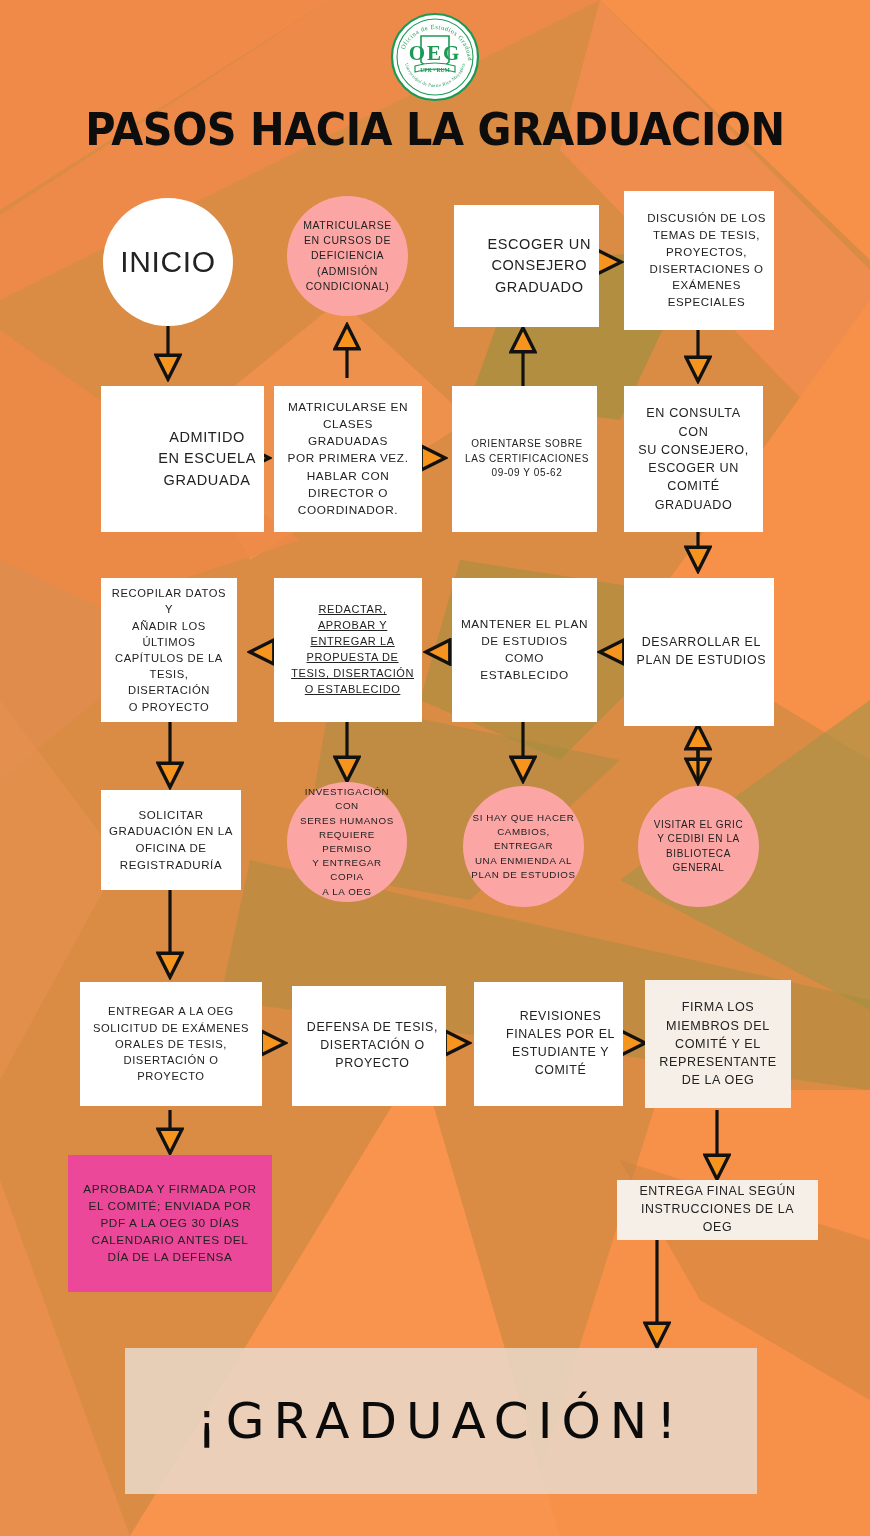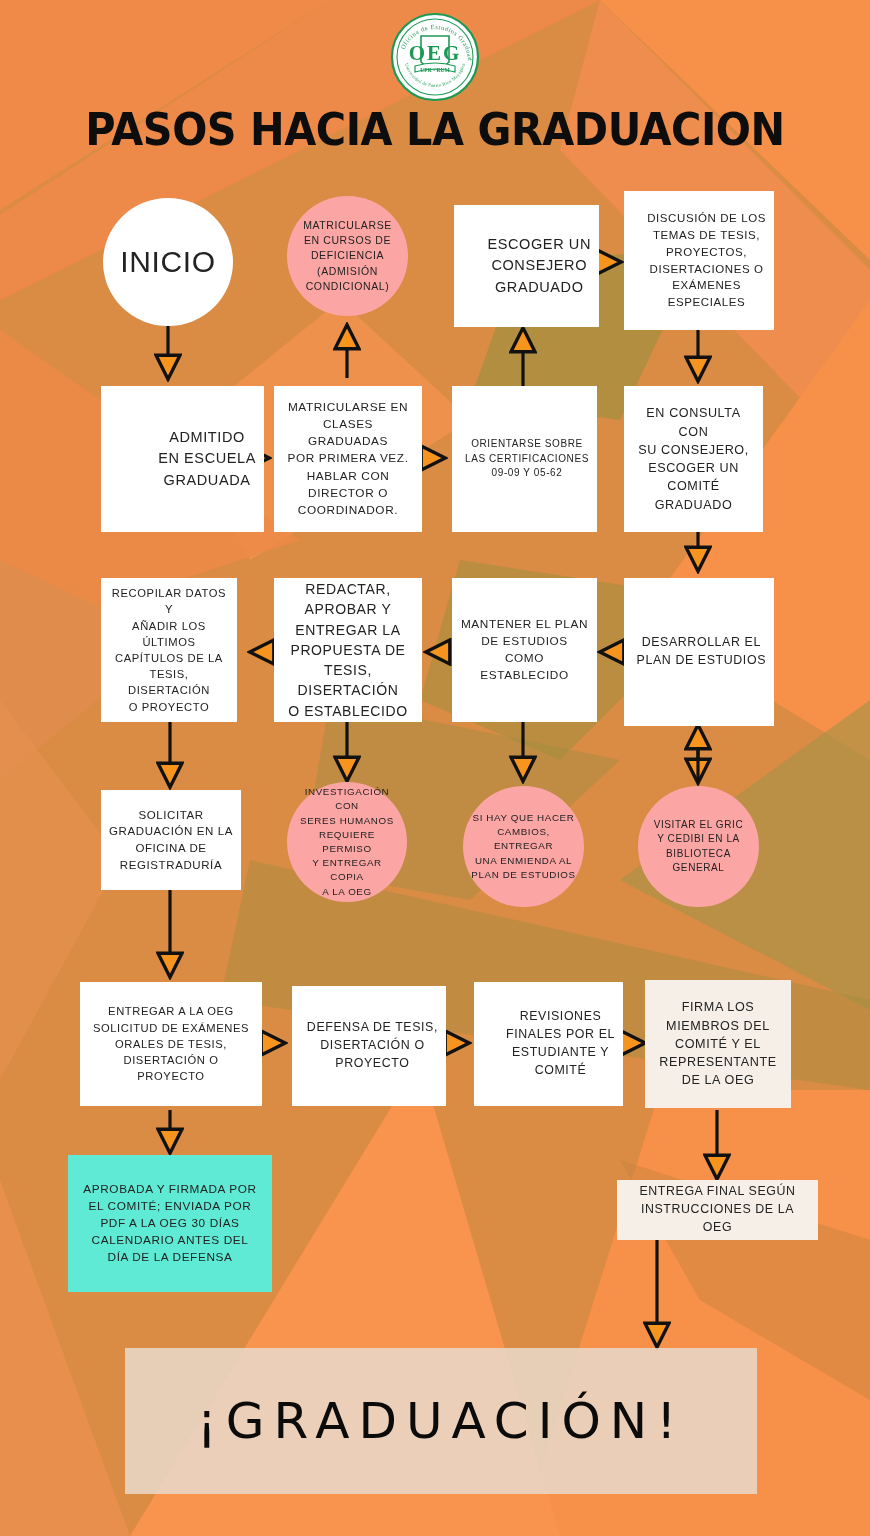--- a/index.html
+++ b/index.html
@@ -23,21 +23,21 @@
   }
   .node .txt{
     display:block;
     line-height:1.45;
     letter-spacing:0.6px;
     padding:4px 8px;
     white-space:pre-line;
   }
   .box{background:#FFFFFF;justify-content:flex-end;}
   .box-cream{background:#F5EFE7;}
-  .box-yellow{background:#5eead4;}
+  .box-yellow{background:#ec4899;}
   .circle{background:#fca5a5;border-radius:50%;}
   .circle-white{background:#FFFFFF;border-radius:50%;}
 
   .title{
     position:absolute;
     left:0;right:0;top:104px;
     text-align:center;
     font-size:44px;
     font-weight:bold;
     letter-spacing:-0.5px;
@@ -193,21 +193,21 @@
 </div>
 
 <div class="node box" style="left:101px;top:578px;width:136px;height:144px;font-size:11.2px;">
   <span class="txt">RECOPILAR DATOS Y
 AÑADIR LOS ÚLTIMOS
 CAPÍTULOS DE LA
 TESIS, DISERTACIÓN
 O PROYECTO</span>
 </div>
 
-<div class="node box" style="left:274px;top:578px;width:148px;height:144px;font-size:14px;">
+<div class="node box" style="left:274px;top:578px;width:148px;height:144px;font-size:11px;text-decoration:underline;">
   <span class="txt">REDACTAR,
 APROBAR Y
 ENTREGAR LA
 PROPUESTA DE
 TESIS, DISERTACIÓN
 O ESTABLECIDO</span>
 </div>
 
 <div class="node box" style="left:452px;top:578px;width:145px;height:144px;font-size:11.8px;">
   <span class="txt">MANTENER EL PLAN

